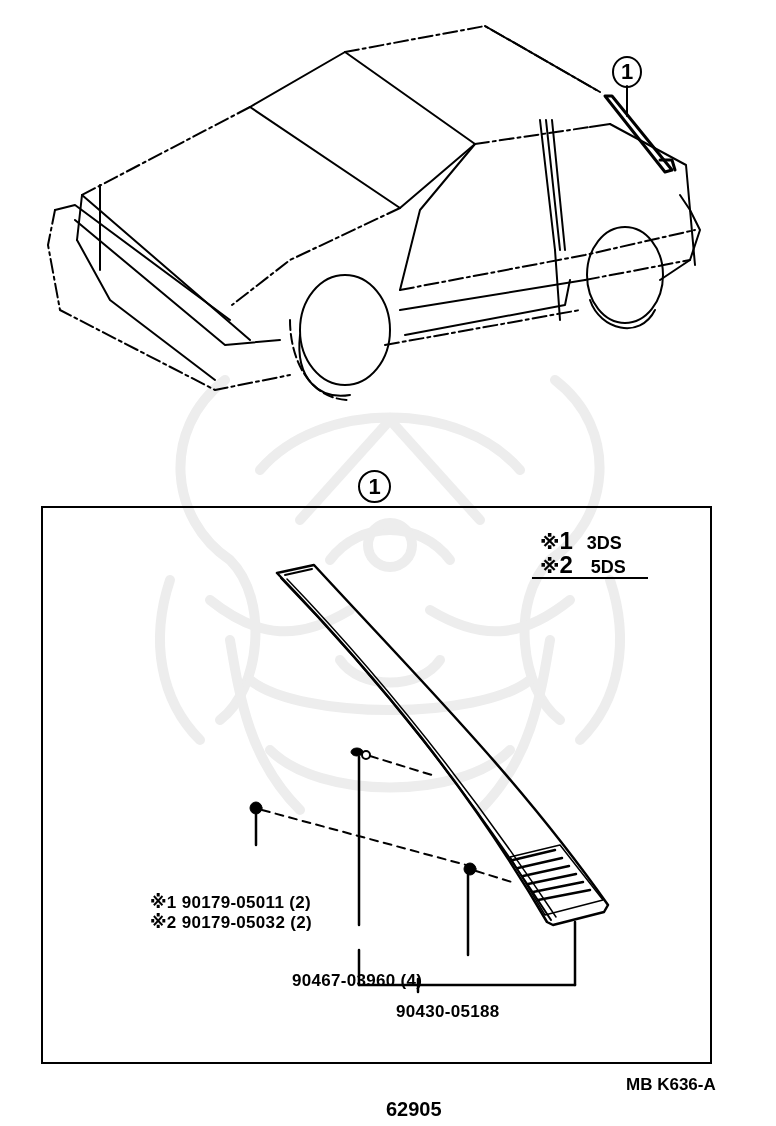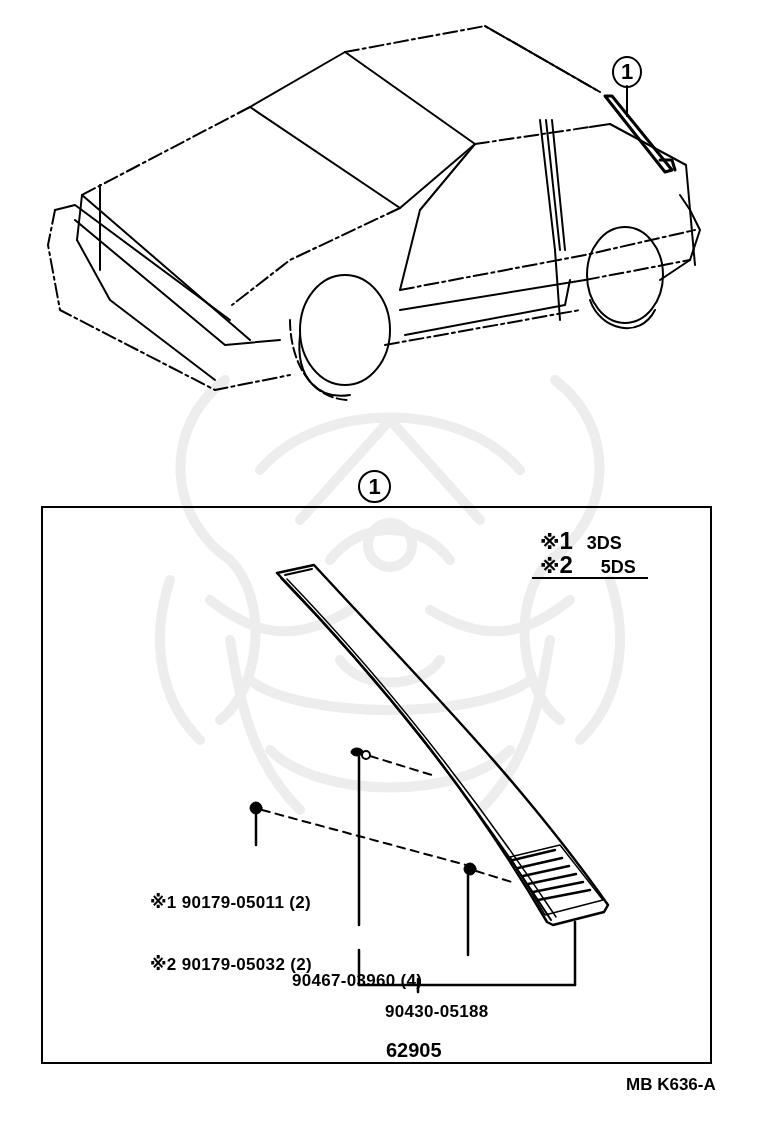--- a/index.html
+++ b/index.html
@@ -139,38 +139,38 @@
 </svg>
 
 <div class="legend-row" style="left:540px; top:527px;">
   <span class="note-sym">※</span>
   <span class="note-num">1</span>
   <span class="note-txt" style="margin-left:14px;">3DS</span>
 </div>
 <div class="legend-row" style="left:540px; top:551px;">
   <span class="note-sym">※</span>
   <span class="note-num">2</span>
-  <span class="note-txt" style="margin-left:28px;">5DS</span>
+  <span class="note-txt" style="margin-left:18px;">5DS</span>
 </div>
 <div class="legend-underline" style="left:532px; top:577px; width:116px;"></div>
 
 <div class="lbl partno" style="left:150px; top:850px;">
   <span>※1</span>
   <span>90179-05011</span>
   <span>(2)</span>
 </div>
-<div class="lbl partno" style="left:150px; top:912px;">
+<div class="lbl partno" style="left:150px; top:870px;">
   <span>※2</span>
   <span>90179-05032</span>
   <span>(2)</span>
 </div>
 <div class="lbl partno" style="left:292px; top:928px;">
   <span>90467-03960</span>
   <span>(4)</span>
 </div>
-<div class="lbl partno" style="left:385px; top:959px;">
+<div class="lbl partno" style="left:396px; top:959px;">
   <span>90430-05188</span>
 </div>
-<div class="lbl" style="left:386px; top:996px; font-size:20px;">
+<div class="lbl" style="left:386px; top:1055px; font-size:20px;">
   <span>62905</span>
 </div>
 
 <div class="ref-code" style="left:605px; top:1075px;margin-left:21px;">MB K636-A</div>
 
 </body></html>

